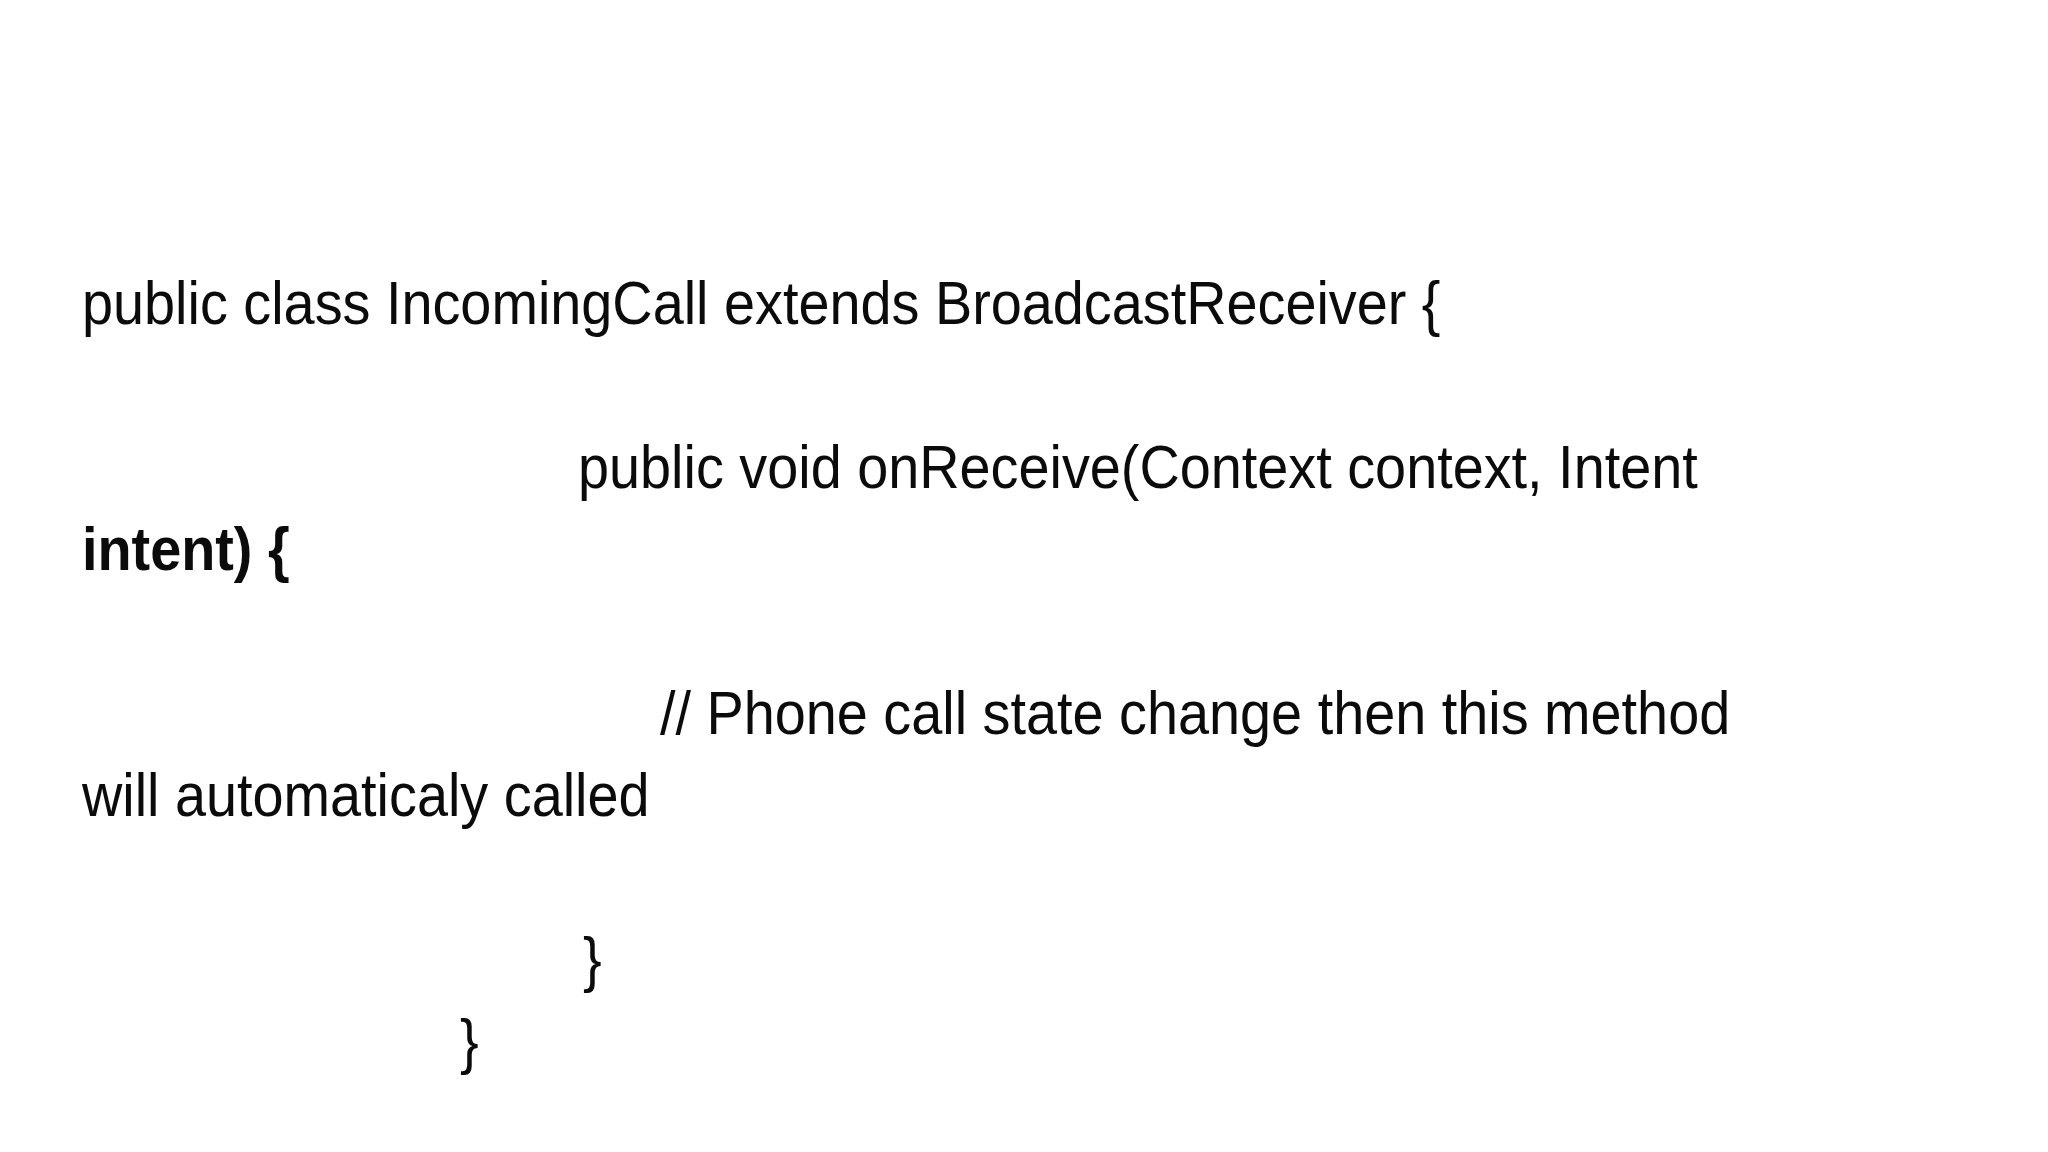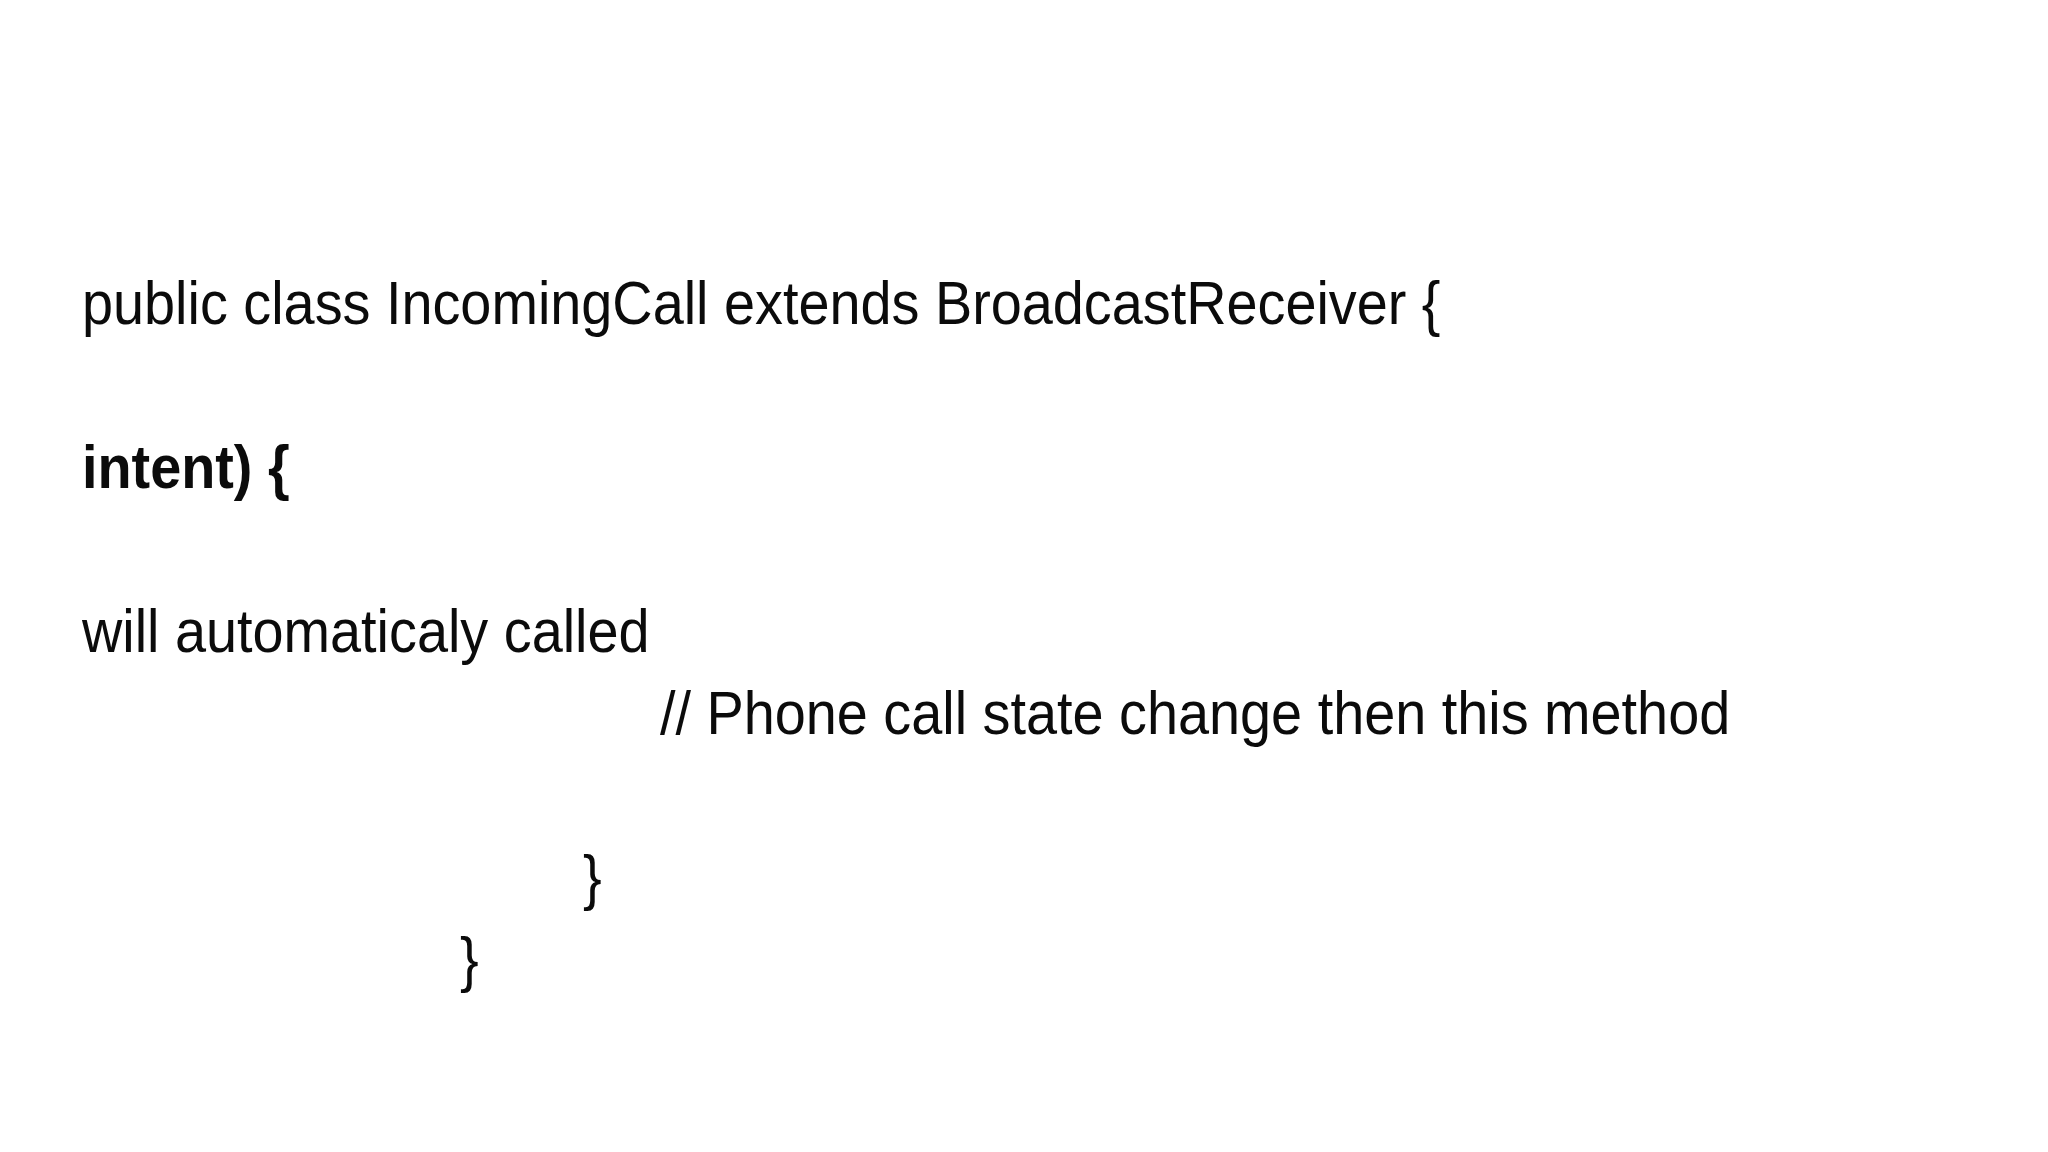--- a/index.html
+++ b/index.html
@@ -42,21 +42,22 @@
     transform-origin: 0 50%;
   }
 </style>
 </head>
 <body style="background: rgb(255, 255, 255);">
 
 <div class="slide">
   <div class="code-block" style="color: rgb(11, 11, 11);">
       <div class="code-line" style="padding-left: 0px;"><span class="t">public class IncomingCall extends BroadcastReceiver {</span></div>
       <div class="code-line" style="padding-left: 0px;"><span class="t"></span></div>
+      <div class="code-line" style="padding-left: 496px;"><span class="t">public void onReceive(Context context, Intent</span></div>
       <div class="code-line" style="padding-left: 0px; font-weight: bold;"><span class="t">intent) {</span></div>
       <div class="code-line" style="padding-left: 0px;"><span class="t"></span></div>
+      <div class="code-line" style="padding-left: 578px;"><span class="t">// Phone call state change then this method</span></div>
       <div class="code-line" style="padding-left: 0px;"><span class="t">will automaticaly called</span></div>
-      <div class="code-line" style="padding-left: 578px;"><span class="t">// Phone call state change then this method</span></div>
       <div class="code-line" style="padding-left: 0px;"><span class="t"></span></div>
       <div class="code-line" style="padding-left: 501px;"><span class="t">}</span></div>
       <div class="code-line" style="padding-left: 378px;"><span class="t">}</span></div>
     </div>
 </div>
 
 </body></html>

